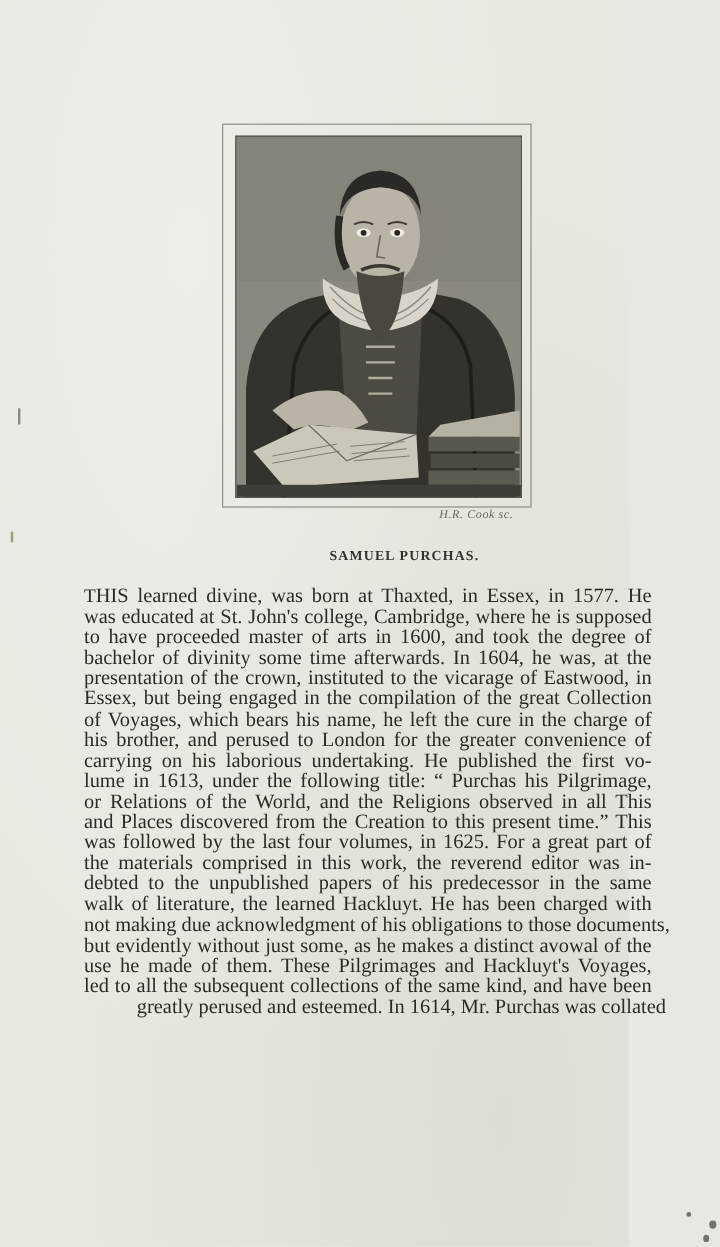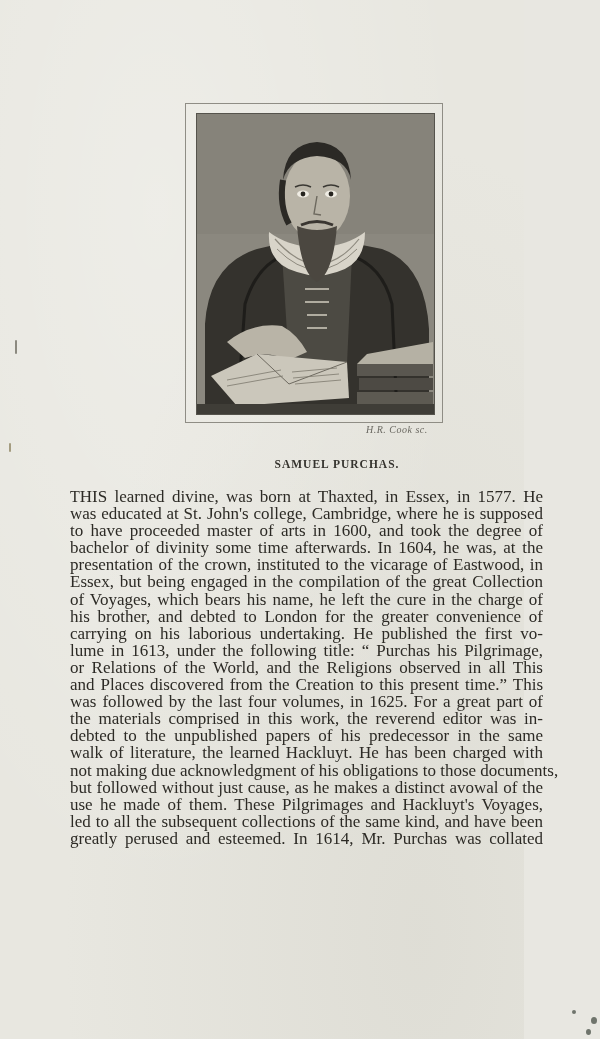--- a/index.html
+++ b/index.html
@@ -138,28 +138,28 @@
   <div class="title">SAMUEL PURCHAS.</div>
 
   <div class="body-text">
     <span class="line first">THIS learned divine, was born at Thaxted, in Essex, in 1577. He</span>
     <span class="line">was educated at St. John's college, Cambridge, where he is supposed</span>
     <span class="line">to have proceeded master of arts in 1600, and took the degree of</span>
     <span class="line">bachelor of divinity some time afterwards. In 1604, he was, at the</span>
     <span class="line">presentation of the crown, instituted to the vicarage of Eastwood, in</span>
     <span class="line">Essex, but being engaged in the compilation of the great Collection</span>
     <span class="line">of Voyages, which bears his name, he left the cure in the charge of</span>
-    <span class="line">his brother, and debted to London for the greater convenience of</span>
+    <span class="line">his brother, and perused to London for the greater convenience of</span>
     <span class="line">carrying on his laborious undertaking. He published the first vo-</span>
     <span class="line">lume in 1613, under the following title: “ Purchas his Pilgrimage,</span>
     <span class="line">or Relations of the World, and the Religions observed in all This</span>
     <span class="line">and Places discovered from the Creation to this present time.” This</span>
     <span class="line">was followed by the last four volumes, in 1625. For a great part of</span>
     <span class="line">the materials comprised in this work, the reverend editor was in-</span>
     <span class="line">debted to the unpublished papers of his predecessor in the same</span>
     <span class="line">walk of literature, the learned Hackluyt. He has been charged with</span>
     <span class="line">not making due acknowledgment of his obligations to those documents,</span>
-    <span class="line">but followed without just cause, as he makes a distinct avowal of the</span>
+    <span class="line">but evidently without just some, as he makes a distinct avowal of the</span>
     <span class="line">use he made of them. These Pilgrimages and Hackluyt's Voyages,</span>
     <span class="line">led to all the subsequent collections of the same kind, and have been</span>
-    <span class="line" style="text-align-last: justify;">greatly perused and esteemed. In 1614, Mr. Purchas was collated</span>
+    <span class="line" style="text-align-last: justify; margin-left: 44px;">greatly perused and esteemed. In 1614, Mr. Purchas was collated</span>
   </div>
 </div>
 
 </body></html>

